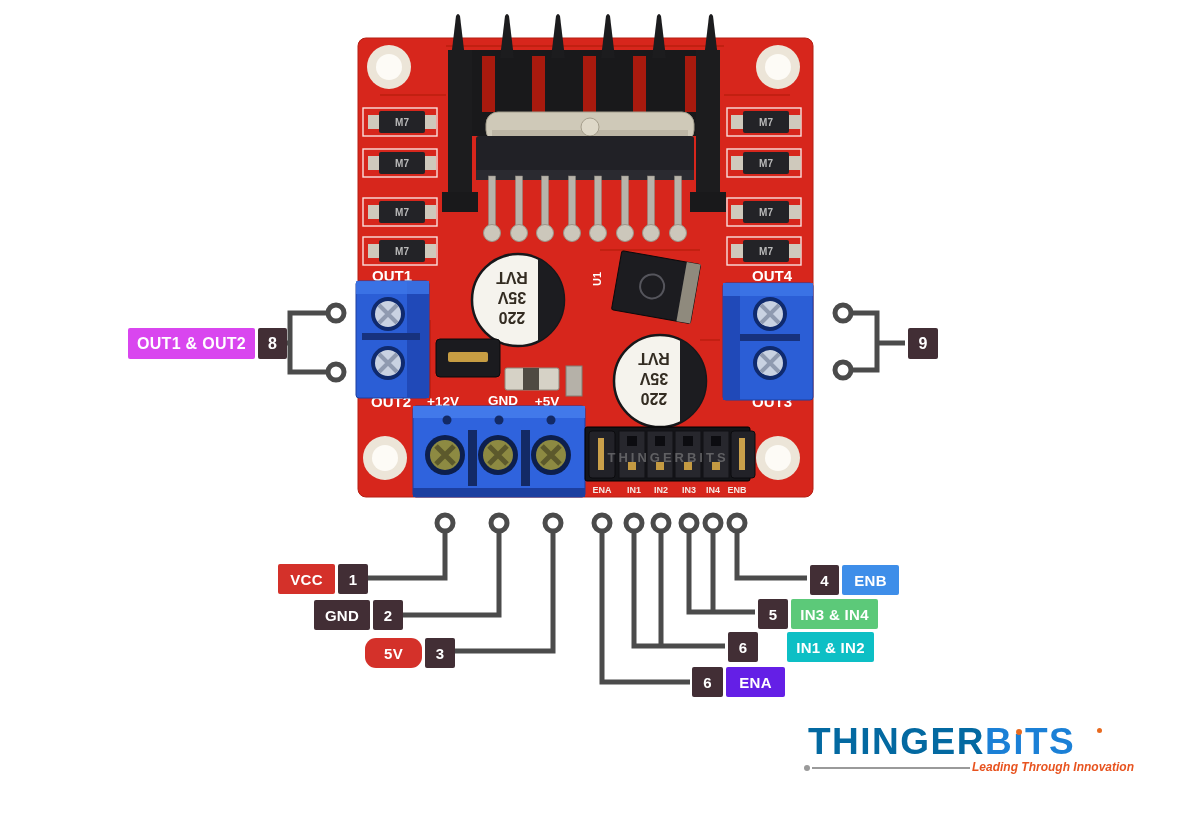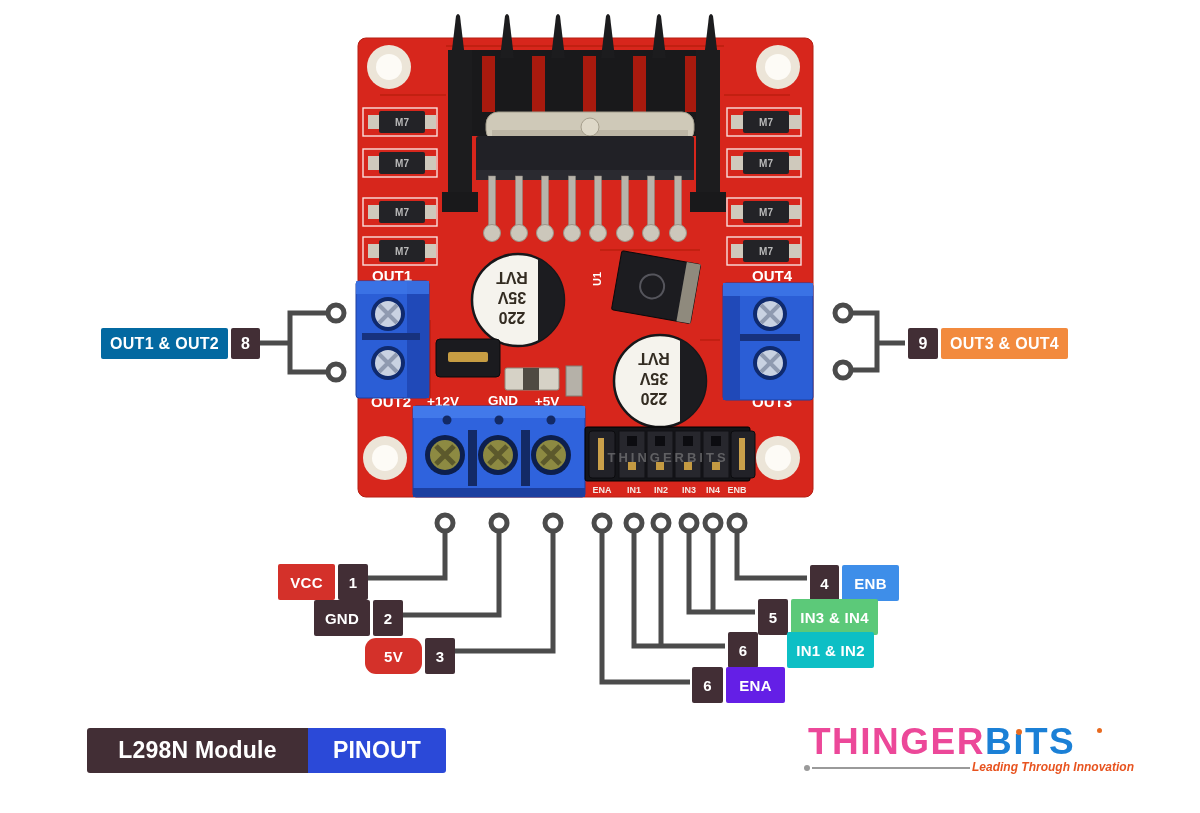--- a/index.html
+++ b/index.html
@@ -5,28 +5,28 @@
   html,body{margin:0;padding:0;background:#fff;}
   .stage{position:relative;width:1200px;height:813px;background:#ffffff;overflow:hidden;
          font-family:"Liberation Sans",sans-serif;}
   .stage svg{position:absolute;left:0;top:0;}
   svg text{font-family:"Liberation Sans",sans-serif;font-weight:bold;}
 
   
   .row{position:absolute;display:flex;gap:3px;}
   .bx{display:flex;align-items:center;justify-content:center;color:#fff;font-weight:bold;
       font-size:16px;border-radius:2px;height:31px;letter-spacing:.3px;}
-  .h30{height:36px;font-size:15px;}
+  .h30{height:30px;font-size:15px;}
   .title-bx{height:45px;font-size:23px;border-radius:3px;letter-spacing:.2px;}
 
   
   .logo{position:absolute;left:808px;top:722px;width:290px;height:60px;}
   .logo-rowtxt{display:flex;align-items:flex-start;font-weight:bold;font-size:37px;
       letter-spacing:1.5px;line-height:40px;white-space:nowrap;}
-  .lg-gray{color:#ec4899;}
+  .lg-gray{color:#0369a1;}
   .lg-blue{color:#1b80d6;}
   .iwrap{position:relative;display:inline-block;}
   .idot{position:absolute;left:50%;transform:translateX(-50%);top:7px;width:6px;height:6px;
       border-radius:50%;background:#e86a1f;}
   .logo-reg{position:absolute;right:-4px;top:6px;width:5px;height:5px;border-radius:50%;background:#e86a1f;}
   .logo-line{position:absolute;left:4px;top:45px;width:158px;height:2px;background:#9a9a9a;}
   .logo-dotL{position:absolute;left:-4px;top:43px;width:6px;height:6px;border-radius:50%;background:#9a9a9a;}
   .logo-tag{position:absolute;left:164px;top:38px;width:118px;text-align:right;font-size:12px;
       font-style:italic;font-weight:bold;color:#e8531f;white-space:nowrap;}
 </style>
@@ -357,27 +357,26 @@
       <circle cx="602" cy="523" r="8"></circle>
       <circle cx="634" cy="523" r="8"></circle>
       <circle cx="661" cy="523" r="8"></circle>
       <circle cx="689" cy="523" r="8"></circle>
       <circle cx="713" cy="523" r="8"></circle>
       <circle cx="737" cy="523" r="8"></circle>
     </g>
   </svg>
 
   <div class="row" style="left:101px;top:328px">
-    <div class="bx" style="width: 127px; background-color: #0369a1;">OUT1 &amp; OUT2</div>
+    <div class="bx" style="width: 127px; background-color: #d946ef; margin-left: 27px;">OUT1 &amp; OUT2</div>
     <div class="bx" style="width: 29px; background-color: rgb(66, 46, 53);">8</div>
   </div>
 
   <div class="row" style="left:908px;top:328px">
     <div class="bx" style="width: 30px; background-color: rgb(66, 46, 53);">9</div>
-    <div class="bx" style="width: 127px; background-color: rgb(242, 138, 62);">OUT3 &amp; OUT4</div>
   </div>
 
   <div class="row" style="left:278px;top:564px">
     <div class="bx h30" style="width: 57px; background-color: rgb(212, 49, 42);">VCC</div>
     <div class="bx h30" style="width: 30px; background-color: rgb(66, 46, 53);">1</div>
   </div>
 
   <div class="row" style="left:314px;top:600px">
     <div class="bx h30" style="width: 56px; background-color: rgb(66, 46, 53);">GND</div>
     <div class="bx h30" style="width: 30px; background-color: rgb(66, 46, 53);">2</div>
@@ -401,24 +400,20 @@
   <div class="row" style="left:728px;top:632px">
     <div class="bx h30" style="width: 30px; background-color: rgb(66, 46, 53);">6</div>
     <div class="bx h30" style="width: 87px; background-color: rgb(13, 191, 197); margin-left: 26px;">IN1 &amp; IN2</div>
   </div>
 
   <div class="row" style="left:692px;top:667px">
     <div class="bx h30" style="width: 31px; background-color: rgb(66, 46, 53);">6</div>
     <div class="bx h30" style="width: 59px; background-color: rgb(100, 31, 230);">ENA</div>
   </div>
 
-  <div class="row" style="left:87px;top:728px;gap:0">
-    <div class="bx title-bx" style="width: 221px; border-radius: 3px 0px 0px 3px; background-color: rgb(66, 46, 53);">L298N Module</div>
-    <div class="bx title-bx" style="width: 138px; border-radius: 0px 3px 3px 0px; background-color: rgb(43, 73, 216);">PINOUT</div>
-  </div>
 
   <div class="logo">
     <div class="logo-rowtxt">
       <span class="lg-gray">THINGER</span>
         <span class="lg-blue">B</span>
         <span class="lg-blue iwrap"><span>ı</span><span class="idot"></span></span>
         <span class="lg-blue">TS</span>
     </div>
     <span class="logo-reg"></span>
     <div class="logo-dotL"></div>

